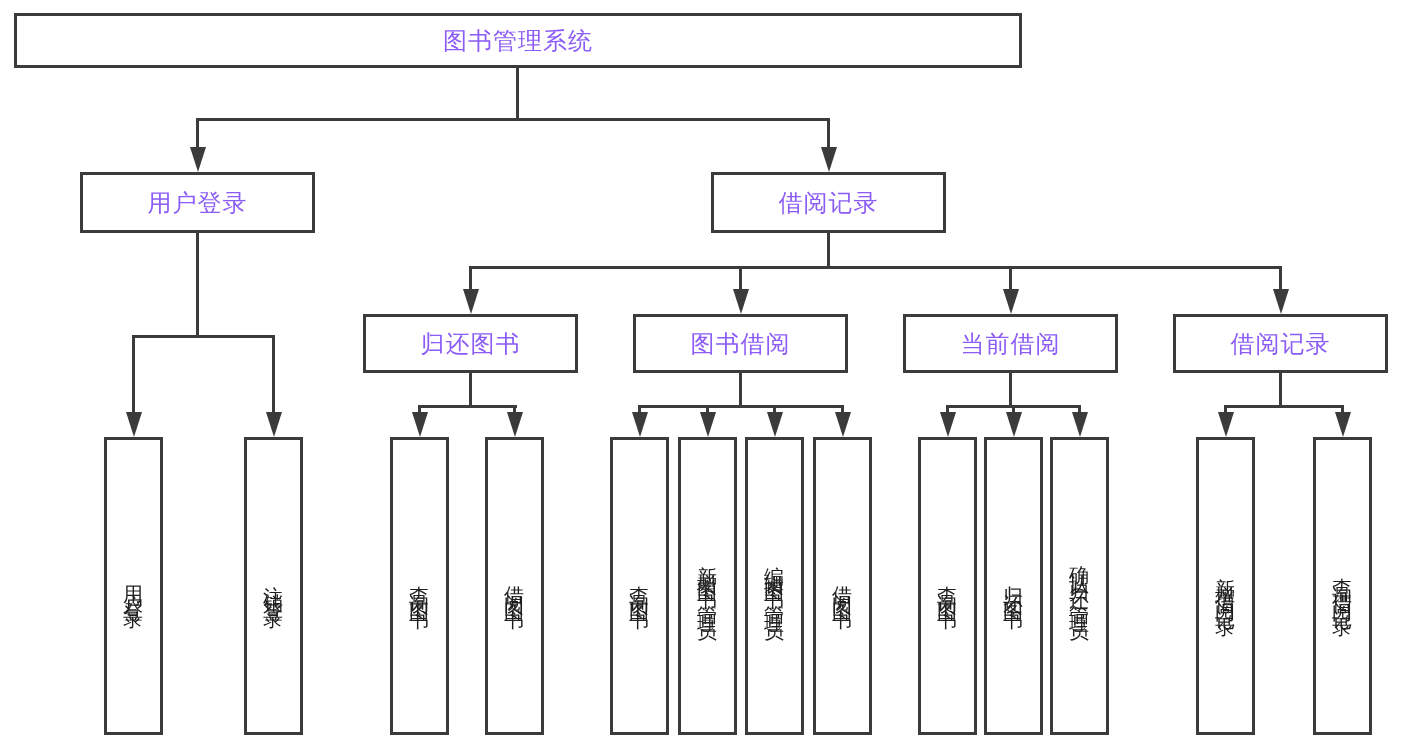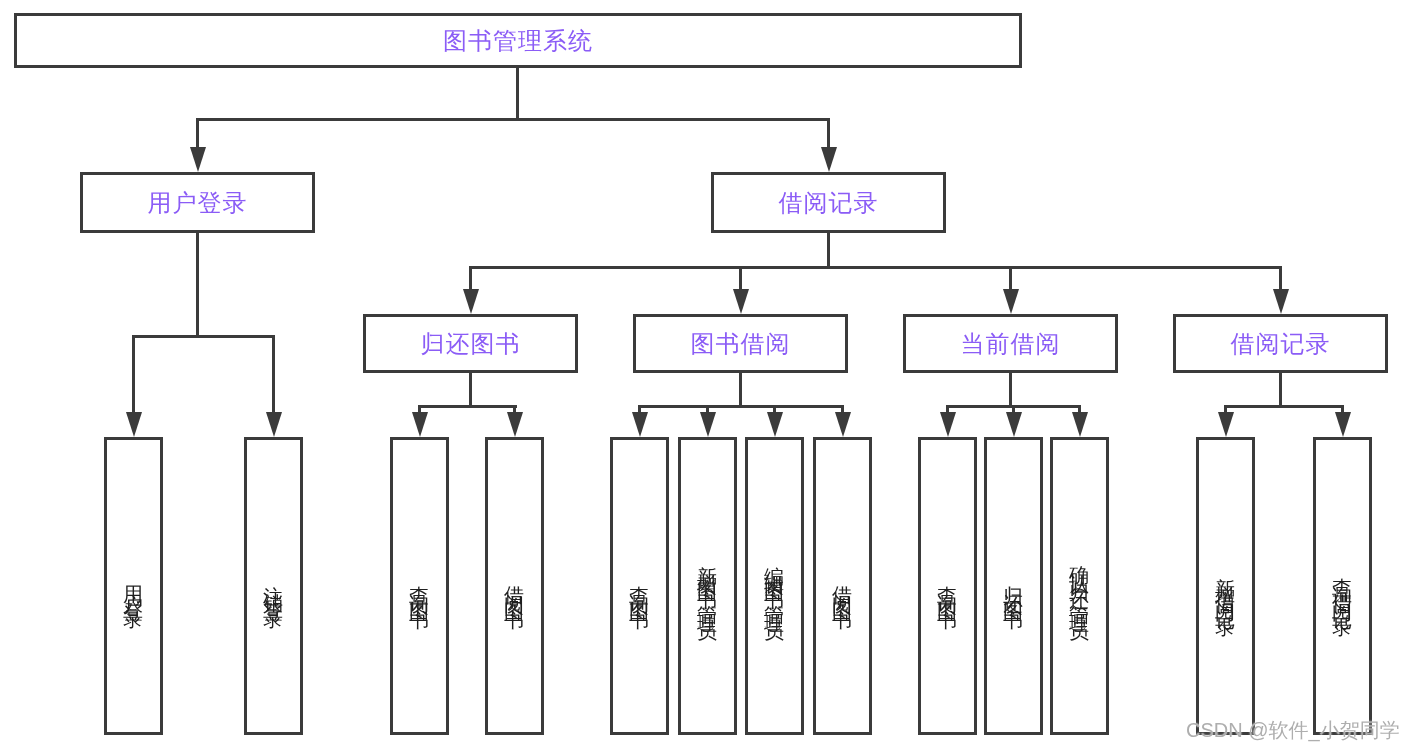--- a/index.html
+++ b/index.html
@@ -183,15 +183,14 @@
   <div class="v" style="left:1078px;top:405px;height:12px;"></div>
   <div class="arr" style="left:1072px;top:412px;"></div>
 
   <div class="v" style="left:1279px;top:373px;height:35px;"></div>
   <div class="h" style="left:1224px;top:405px;width:120px;"></div>
   <div class="v" style="left:1224px;top:405px;height:12px;"></div>
   <div class="arr" style="left:1218px;top:412px;"></div>
   <div class="v" style="left:1341px;top:405px;height:12px;"></div>
   <div class="arr" style="left:1335px;top:412px;"></div>
 
-  <div class="watermark">CSDN @软件_小贺同学</div>
 
 </div>
 
 </body></html>

